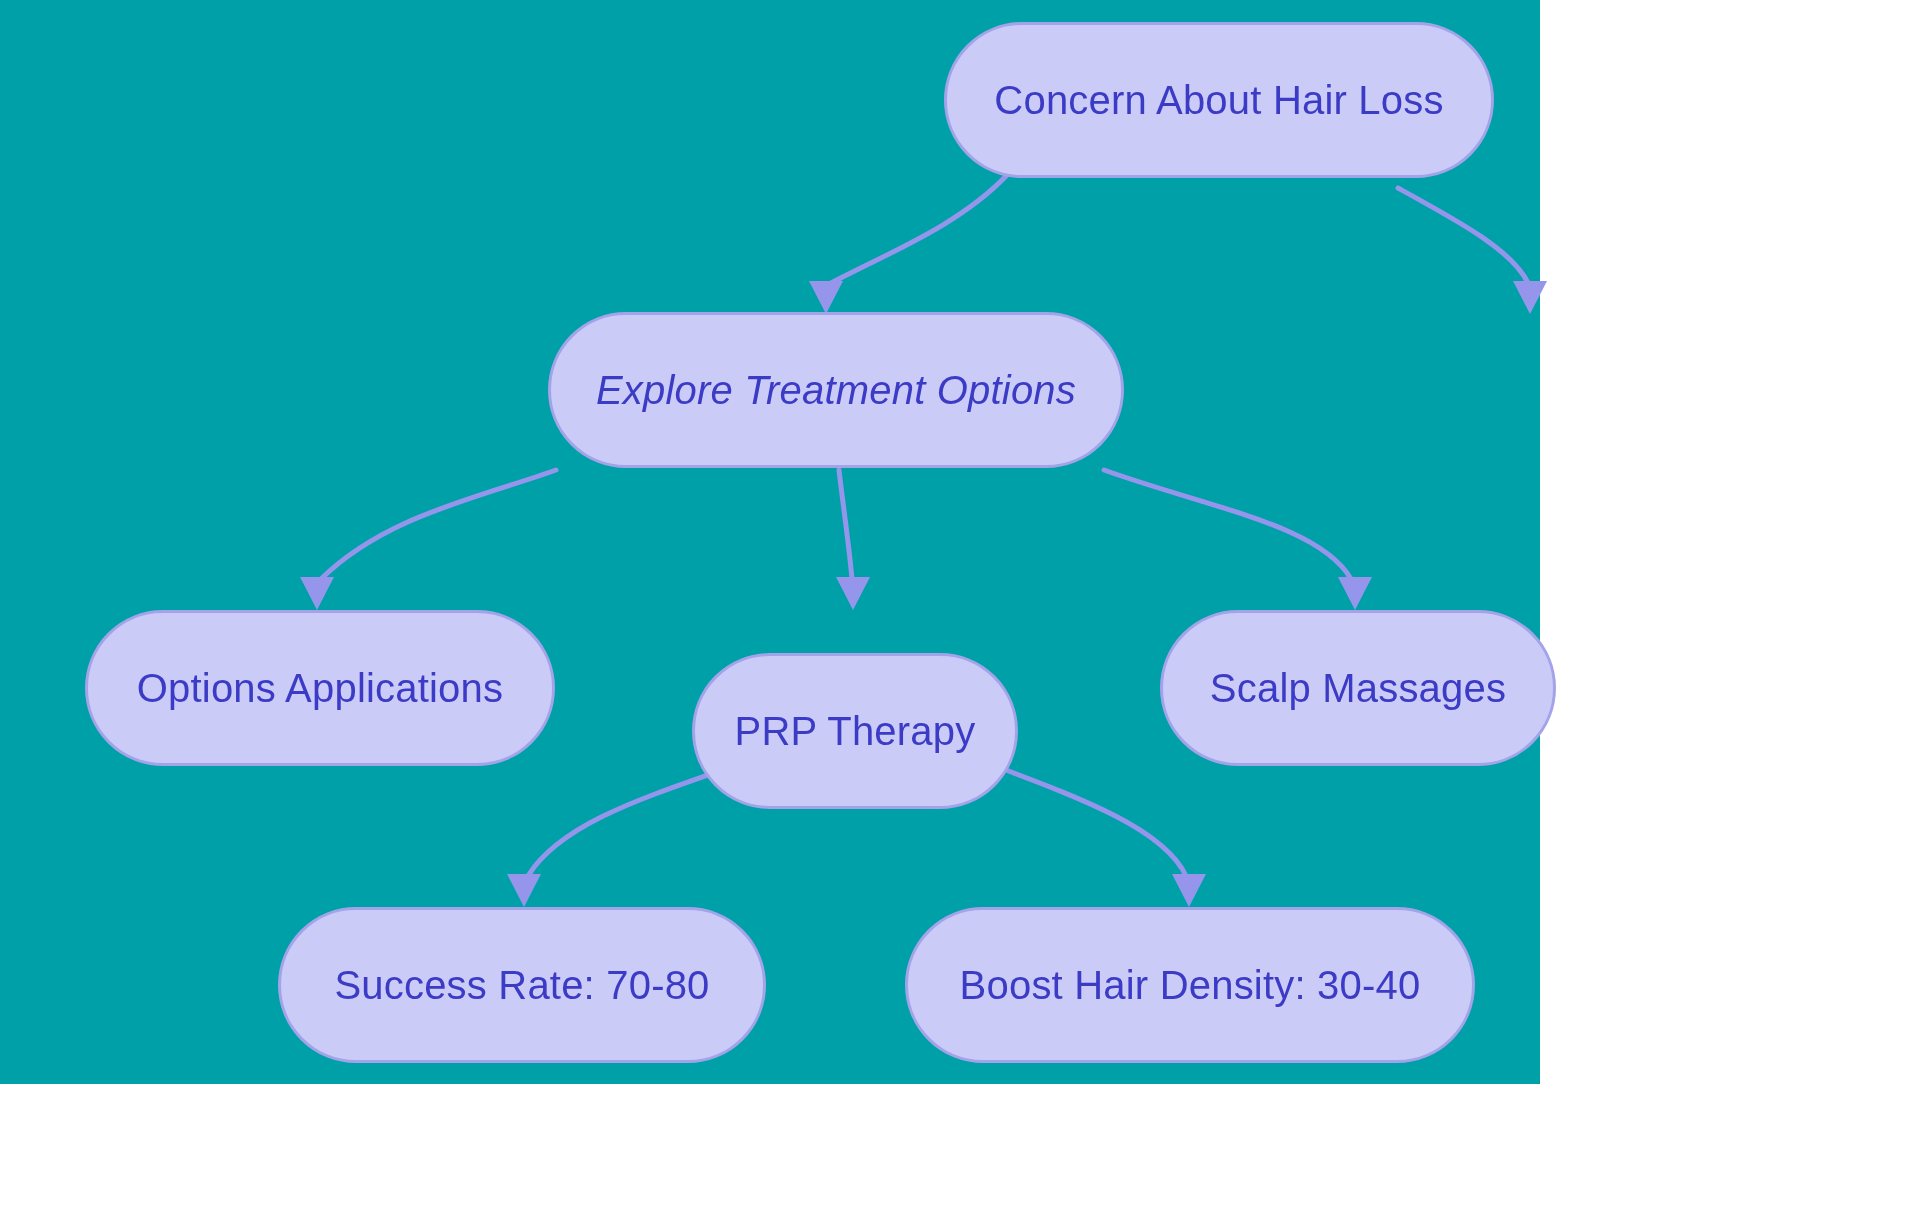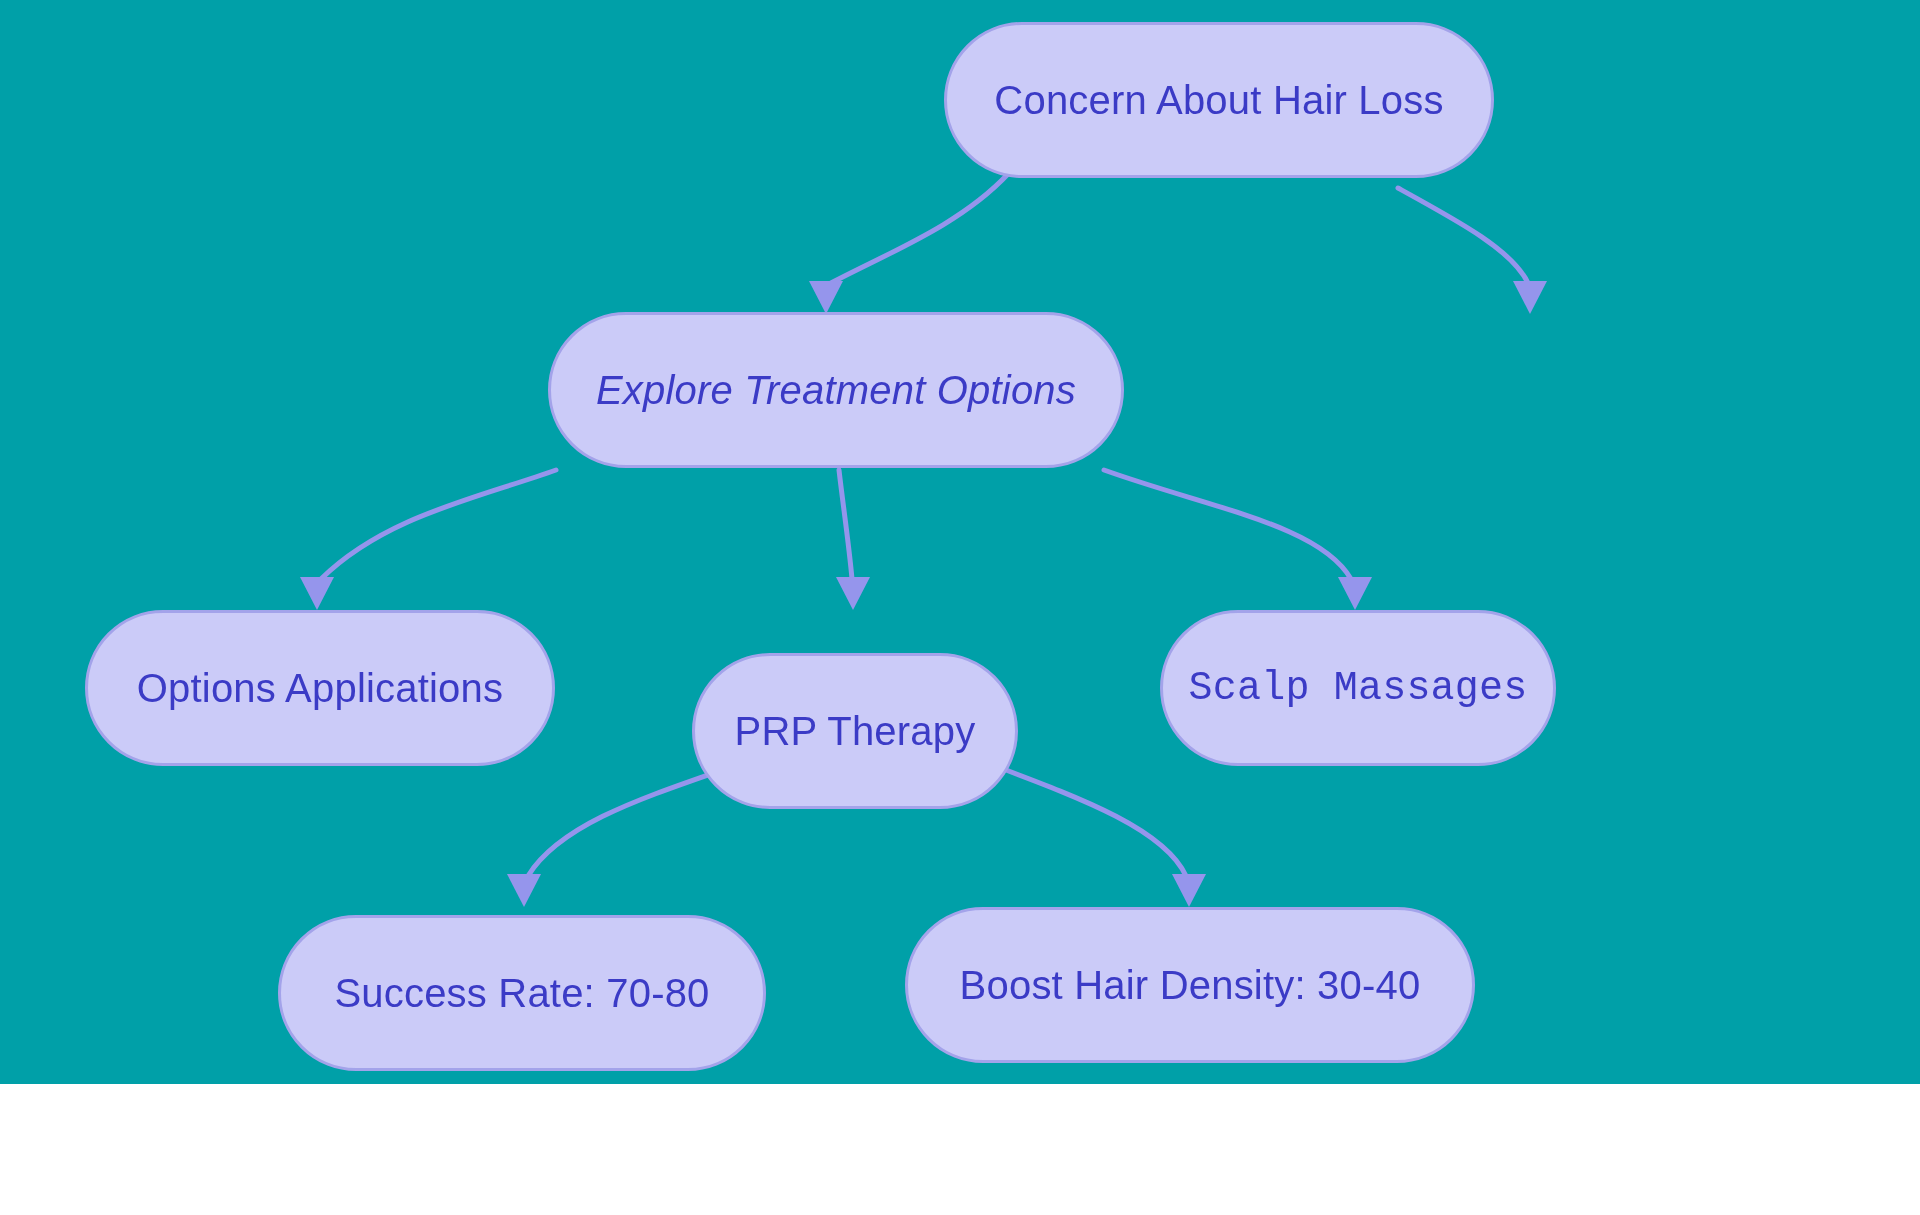--- a/index.html
+++ b/index.html
@@ -7,21 +7,21 @@
     position: relative;
     width: 1920px;
     height: 1215px;
     background: var(--page, #ffffff);
     overflow: hidden;
     font-family: "Liberation Sans", sans-serif;
   }
   .canvas {
     position: absolute;
     left: 0; top: 0;
-    width: 1920px;
+    width: 1540px;
     height: 1084px;
     background: var(--background, #00A0A8);
     text-align: center;
   }
   .edges {
     position: absolute;
     left: 0; top: 0;
   }
   .edge {
     fill: none;
@@ -89,25 +89,25 @@
 
 
     <div class="node" style="left:85px;   top:610px; width:470px;">
       <span>Options Applications</span>
     </div>
 
     <div class="node" style="left:692px;  top:610px; width:326px;margin-top:43px;">
       <span>PRP Therapy</span>
     </div>
 
-    <div class="node" style="left:1160px; top:610px; width:396px;font-family:Liberation Mono, monospace;">
+    <div class="node" style="left:1160px; top:610px; width:396px;">
       <span>Scalp Massages</span>
     </div>
 
-    <div class="node" style="left:278px;  top:907px; width:488px;margin-top:8px;">
+    <div class="node" style="left:278px;  top:907px; width:488px;">
       <span>Success Rate: 70-80</span>
     </div>
 
     <div class="node" style="left:905px;  top:907px; width:570px;">
       <span>Boost Hair Density: 30-40</span>
     </div>
 
   </div>
 </div>
 

